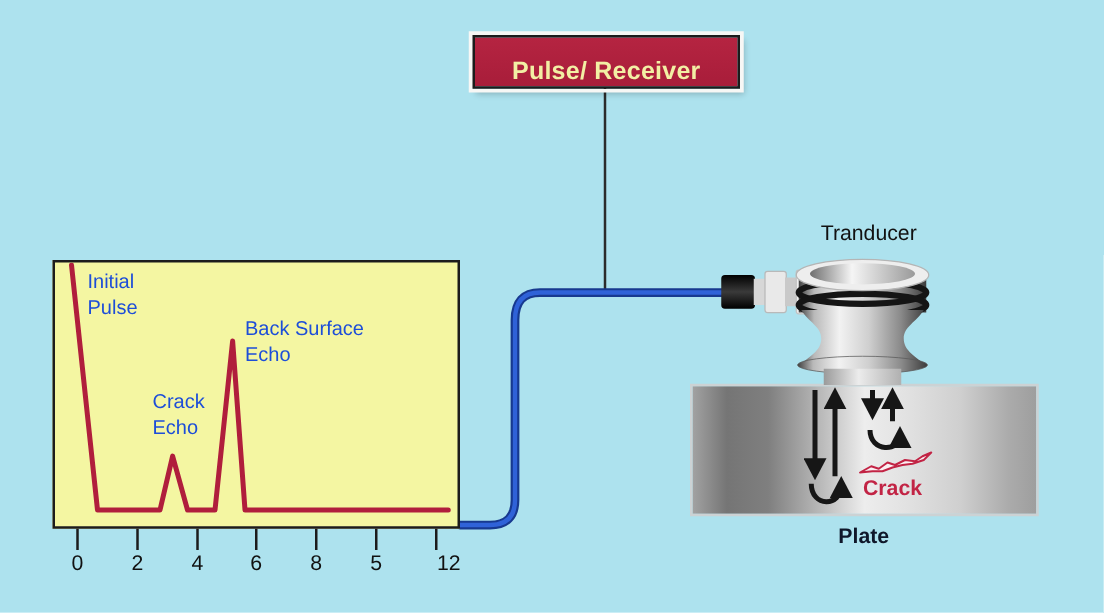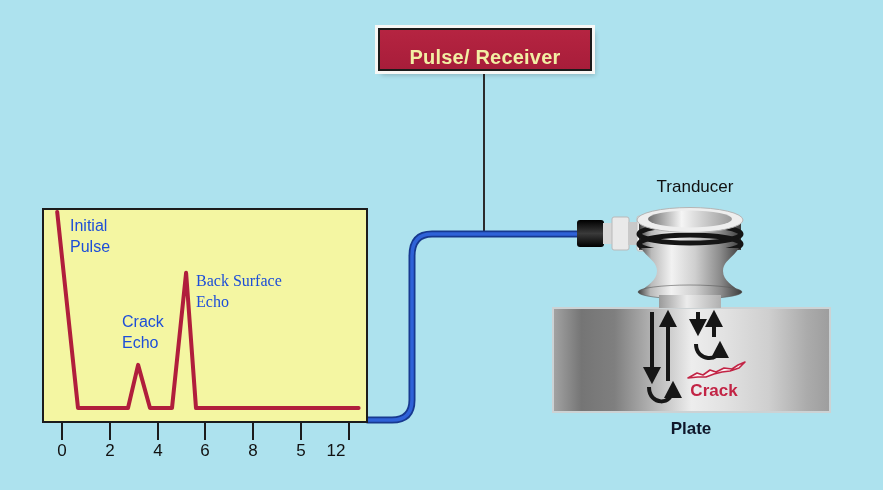--- a/index.html
+++ b/index.html
@@ -22,21 +22,21 @@
   .pr-box .pr-label{color:var(--box-text);font-size:20px;font-weight:bold;letter-spacing:.2px;}
 
   .scope{
     position:absolute;left:42px;top:208px;width:326px;height:215px;
     background:var(--chart-bg);border:2px solid #1c1c1c;
   }
   .scope svg{position:absolute;left:0;top:0;width:322px;height:211px;}
   .scope .ann{position:absolute;color:#1d4ed8;font-size:16px;line-height:21px;white-space:pre-line;}
   .ann-initial{left:26px;top:5px;}
   .ann-crack{left:78px;top:101px;}
-  .ann-back{left:152px;top:60px;font-family:Liberation Serif, serif;}
+  .ann-back{left:152px;top:43px;}
 
   .axis{position:absolute;left:0;top:423px;width:420px;height:50px;}
   .tickmark{position:absolute;top:0;width:2px;height:17px;background:#1c1c1c;}
   .ticklabel{position:absolute;top:18px;width:34px;margin-left:-17px;text-align:center;
     color:#111;font-size:17px;}
 
   .plate{
     position:absolute;left:552px;top:307px;width:279px;height:106px;
     border:2px solid #ccd2d4;
     background:linear-gradient(90deg,#a2a2a2 0%,#757575 10%,#7f7f7f 22%,#bcbcbc 38%,
@@ -84,21 +84,21 @@
     <div class="tickmark" style="left:204px"></div>
     <div class="tickmark" style="left:252px"></div>
     <div class="tickmark" style="left:300px"></div>
     <div class="tickmark" style="left:348px"></div>
     <span class="ticklabel" style="left:62px">0</span>
     <span class="ticklabel" style="left:110px">2</span>
     <span class="ticklabel" style="left:158px">4</span>
     <span class="ticklabel" style="left:205px">6</span>
     <span class="ticklabel" style="left:253px">8</span>
     <span class="ticklabel" style="left:301px">5</span>
-    <span class="ticklabel" style="left:336px">12</span>
+    <span class="ticklabel" style="left:359px">12</span>
   </div>
 
   <div class="plate"></div>
 
   <svg class="arrows-svg" viewBox="0 0 279 106">
     <defs>
       <marker id="ah" markerWidth="4.6" markerHeight="4.6" refX="2.6" refY="2.3" orient="auto" markerUnits="strokeWidth">
         <path d="M0 0 L4.4 2.3 L0 4.6 Z" fill="#161616"></path>
       </marker>
     </defs>

